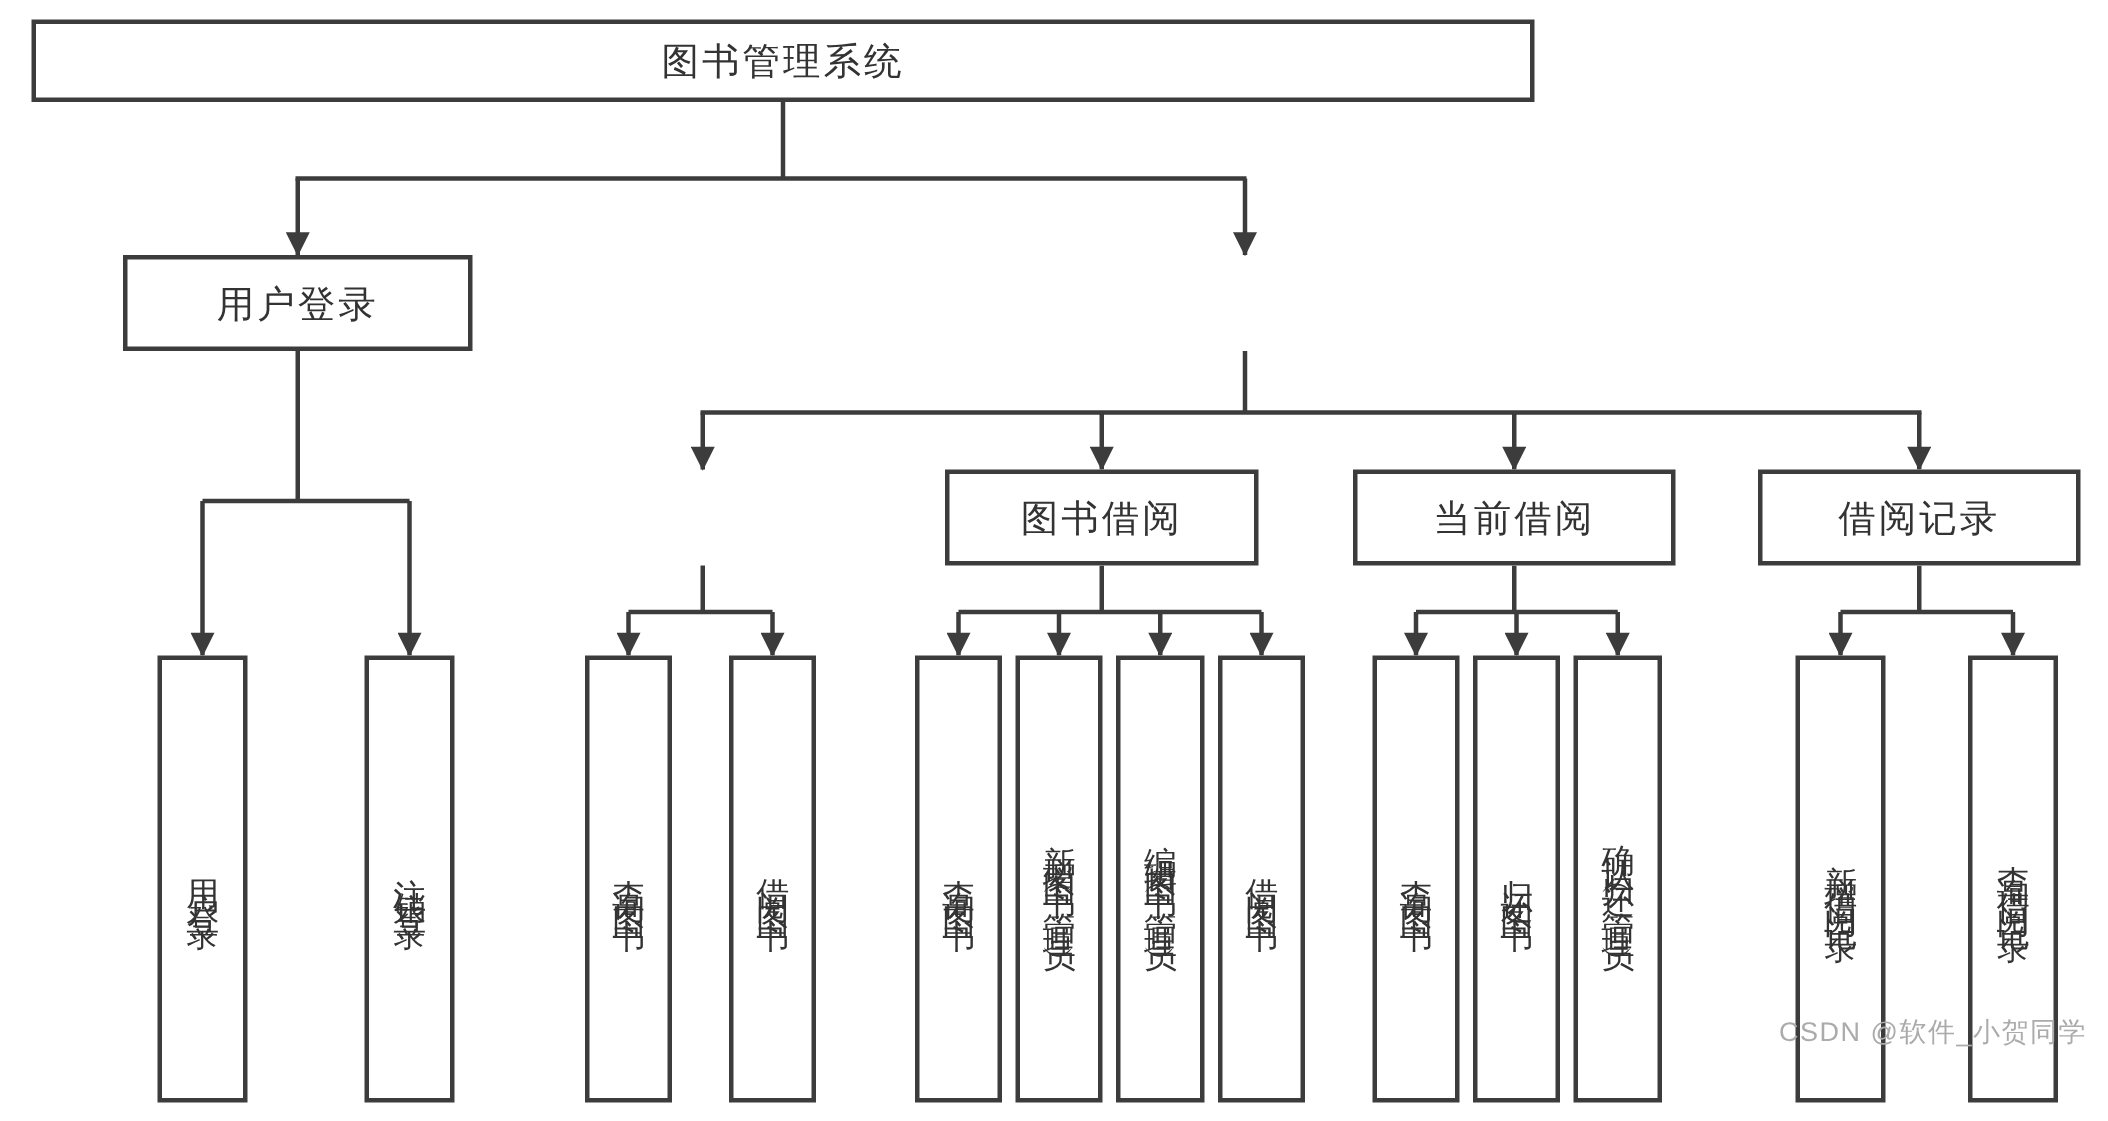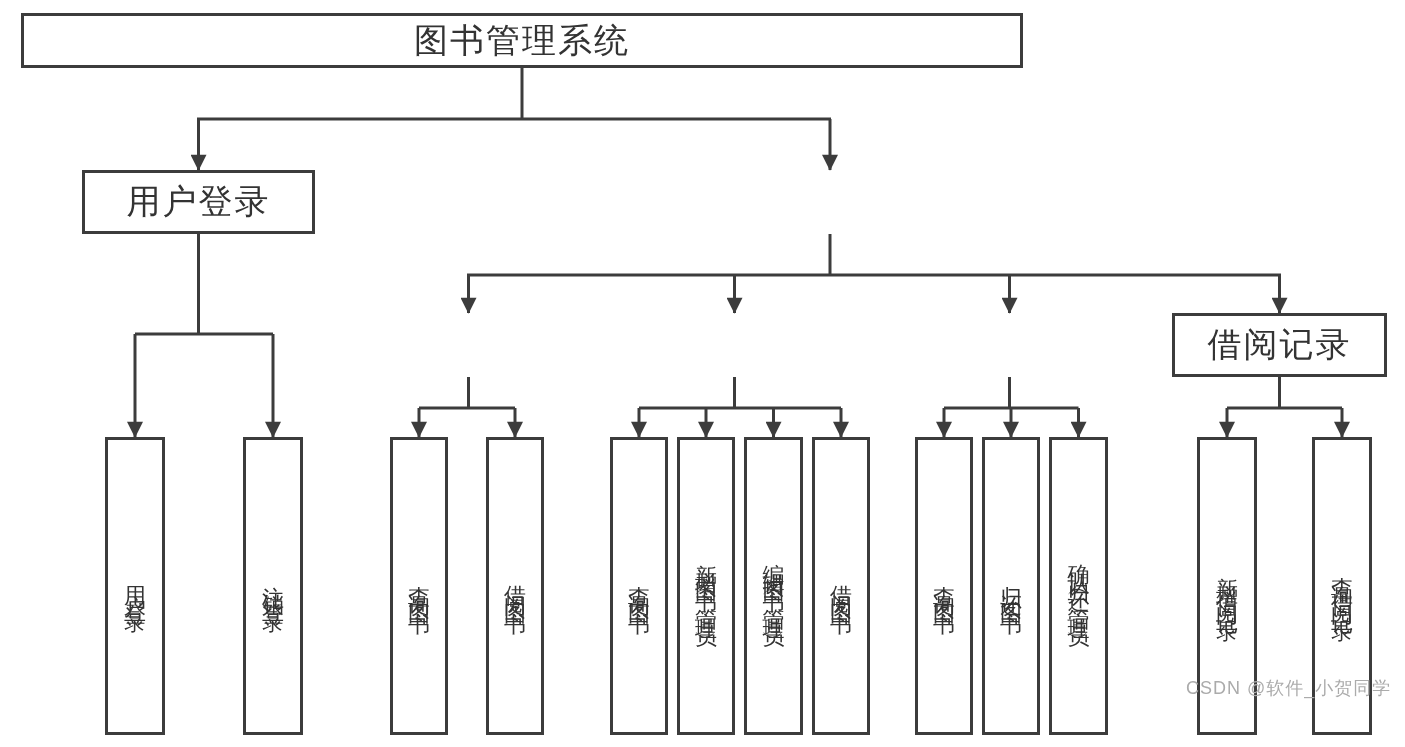--- a/index.html
+++ b/index.html
@@ -35,21 +35,21 @@
   .node{
     position:absolute;
     border:3px solid var(--line);
     background:var(--background);
     display:flex;
     align-items:center;
     justify-content:center;
     color:var(--text);
   }
   .node.h span{
-    font-size:34px;
+    font-size:25px;
     letter-spacing:2px;
     white-space:nowrap;
   }
   .node.v span{
     writing-mode:vertical-rl;
     font-size:22px;
     letter-spacing:9px;
     line-height:1.1;
   }
   .watermark{
@@ -116,20 +116,26 @@
   </svg>
 
   <div class="node h" style="left:21px;top:13px;width:1002px;height:55px">
     <span>图书管理系统</span>
   </div>
 
   <div class="node h" style="left:82px;top:170px;width:233px;height:64px">
     <span>用户登录</span>
   </div>
 
+  <div class="node h" style="left:630px;top:313px;width:209px;height:64px">
+    <span>图书借阅</span>
+  </div>
+  <div class="node h" style="left:902px;top:313px;width:215px;height:64px">
+    <span>当前借阅</span>
+  </div>
   <div class="node h" style="left:1172px;top:313px;width:215px;height:64px">
     <span>借阅记录</span>
   </div>
 
   <div class="node v" style="left:105px;top:437px;width:60px;height:298px">
     <span>用户登录</span>
   </div>
   <div class="node v" style="left:243px;top:437px;width:60px;height:298px">
     <span>注销登录</span>
   </div>

